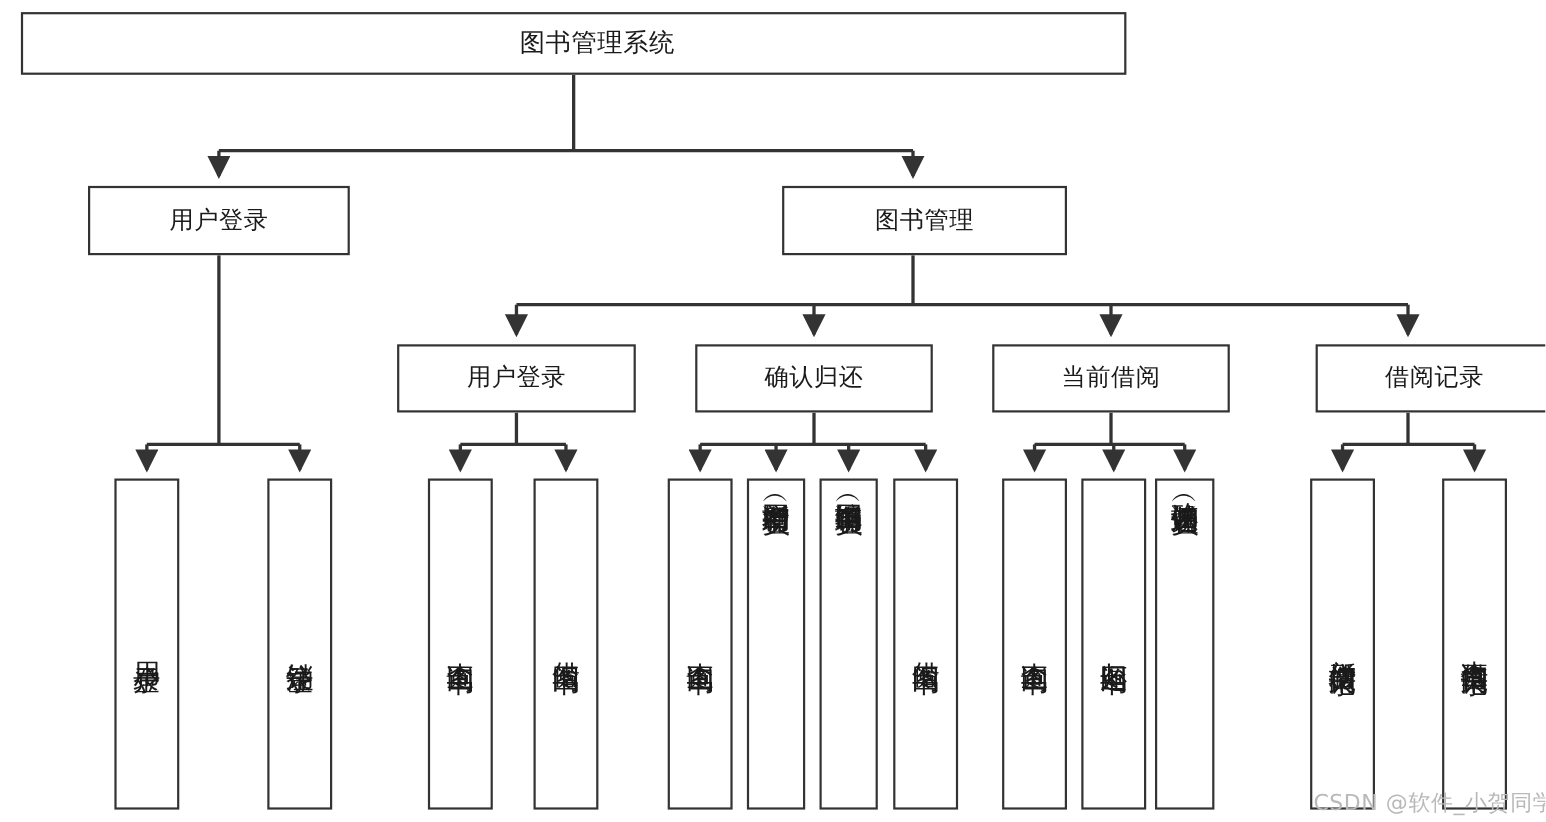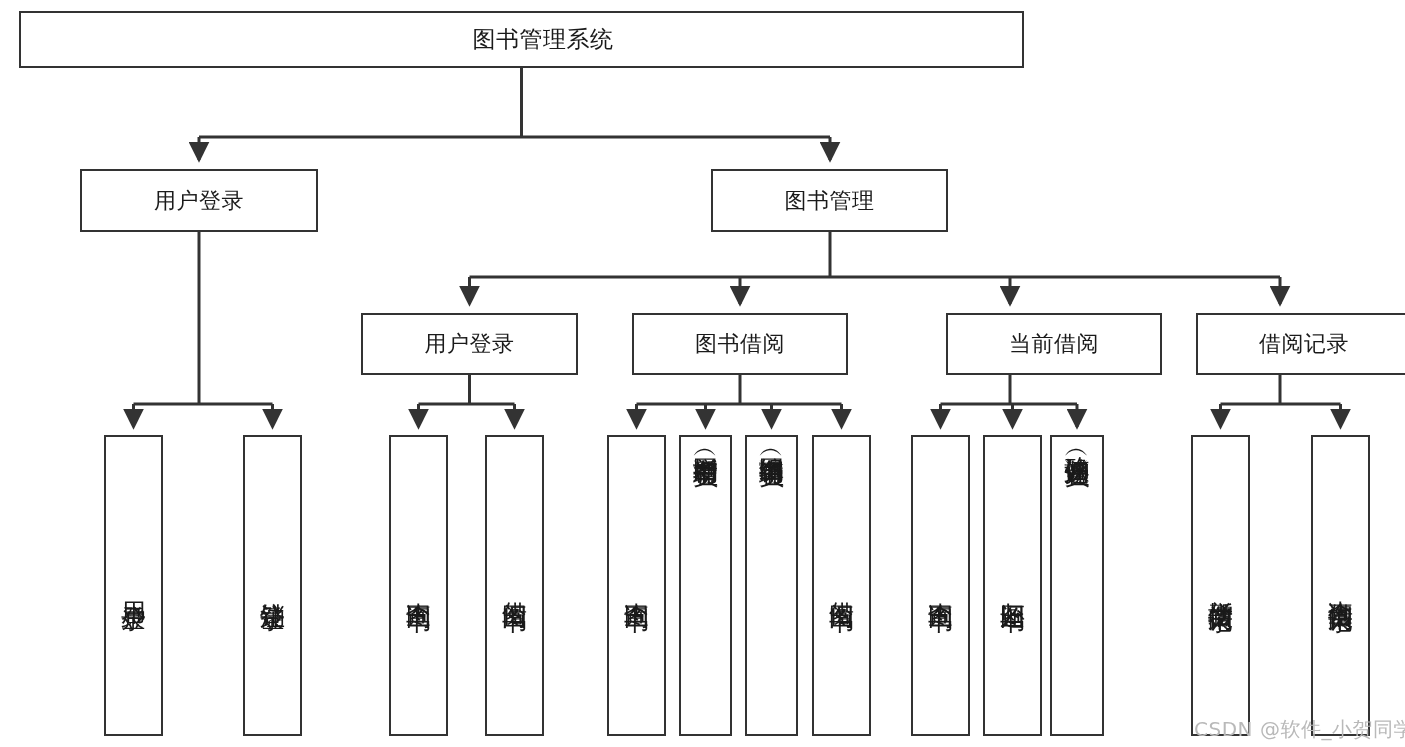--- a/index.html
+++ b/index.html
@@ -132,31 +132,31 @@
     </g>
   </svg>
 
   <div class="node horiz root" id="node-root" style="left: 19px; top: 11px; width: 1005px; height: 57px; padding-left: 43px;">
     <span class="label">图书管理系统</span>
   </div>
 
   <div class="node horiz" id="node-l2-0" style="left: 80px; top: 169px; width: 238px; height: 63px;">
     <span class="label">用户登录</span>
   </div>
-  <div class="node horiz" id="node-l2-1" style="left: 711px; top: 169px; width: 237px; height: 63px;">
+  <div class="node horiz" id="node-l2-1" style="left: 711px; top: 169px; width: 259px; height: 63px;">
     <span class="label">图书管理</span>
   </div>
 
   <div class="node horiz" id="node-l3-0" style="left: 361px; top: 313px; width: 217px; height: 62px;">
     <span class="label">用户登录</span>
   </div>
   <div class="node horiz" id="node-l3-1" style="left: 632px; top: 313px; width: 216px; height: 62px;">
-    <span class="label">图书借阅</span>
-  </div>
-  <div class="node horiz" id="node-l3-2" style="left: 902px; top: 313px; width: 216px; height: 62px; margin-left: 44px;">
+    <span class="label">确认归还</span>
+  </div>
+  <div class="node horiz" id="node-l3-2" style="left: 902px; top: 313px; width: 216px; height: 62px;">
     <span class="label">当前借阅</span>
   </div>
   <div class="node horiz" id="node-l3-3" style="left: 1172px; top: 313px; width: 216px; height: 62px; margin-left: 24px;">
     <span class="label">借阅记录</span>
   </div>
 
   <div class="node vert" id="node-leaf-0" style="left: 104px; top: 435px; width: 59px; height: 301px;">
     <span class="label">用户登录</span>
   </div>
   <div class="node vert" id="node-leaf-1" style="left: 243px; top: 435px; width: 59px; height: 301px;">

